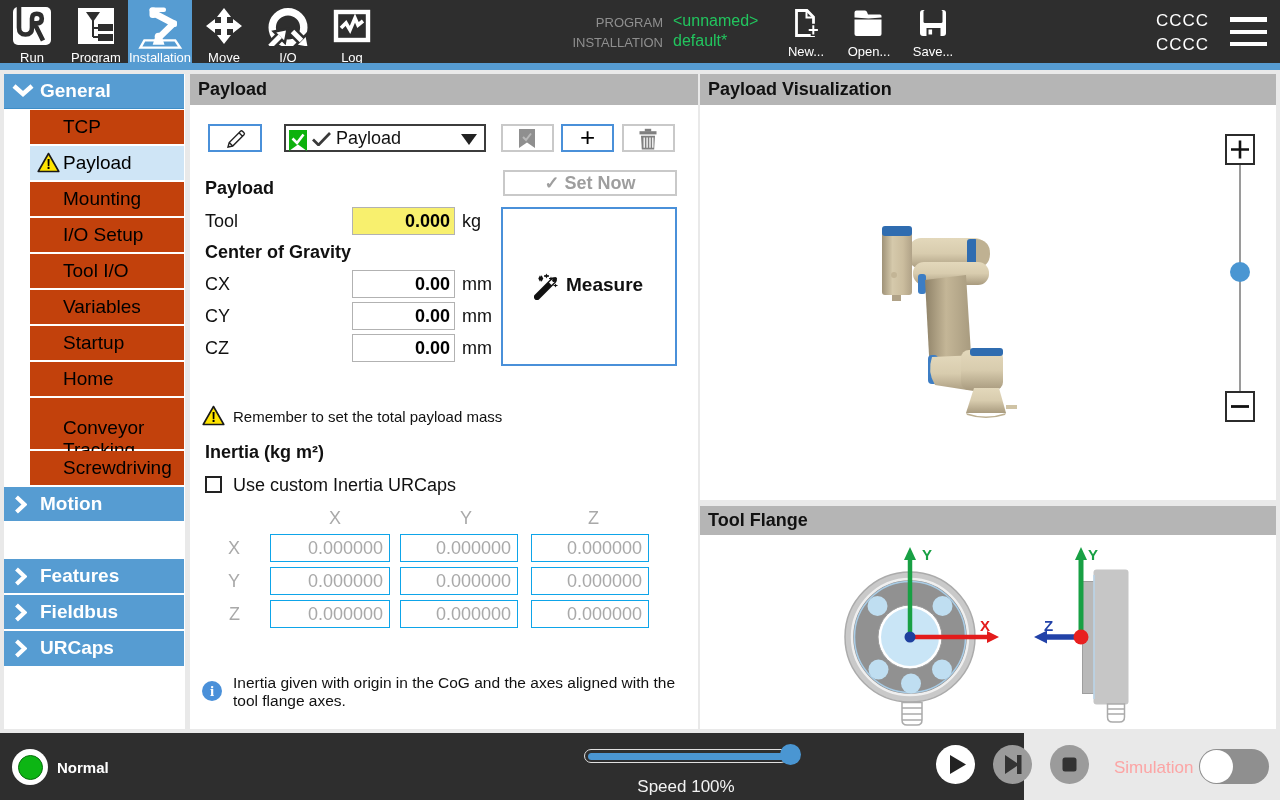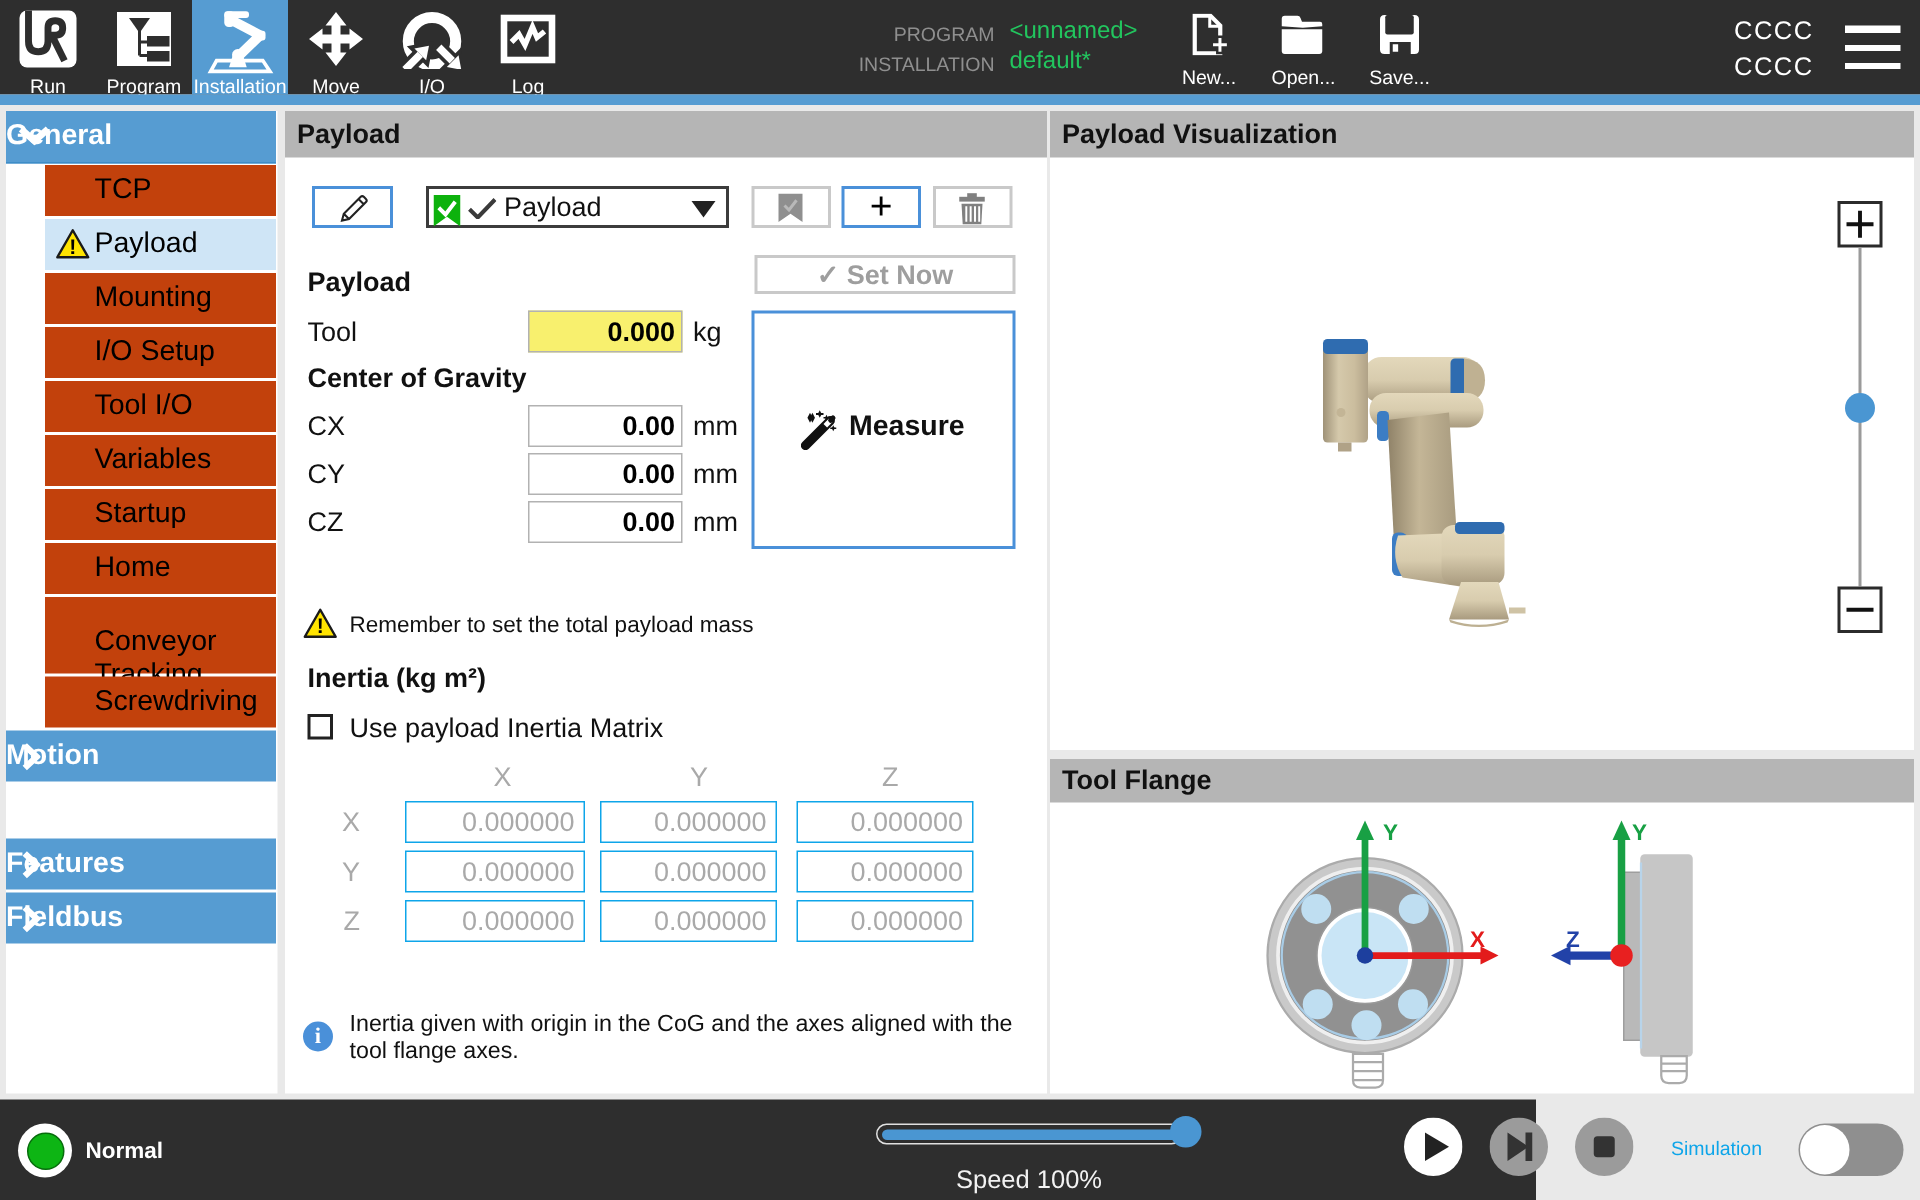--- a/index.html
+++ b/index.html
@@ -8,21 +8,21 @@
 .bluestrip{left:0;top:63px;width:1280px;height:7px;background:#569cd2}
 .tab{position:absolute;top:0;width:64px;height:63px;color:#fff;font-size:13px;text-align:center}
 .tab .ic{position:absolute;left:12px;top:6px;width:40px;height:40px}
 .tab .lb{position:absolute;left:0;top:50px;width:64px}
 .fbtn{position:absolute;top:0;width:64px;height:63px;color:#fff;font-size:13px}
 .fbtn .ic{position:absolute;left:18px;top:9px;width:28px;height:28px}
 .fbtn .lb{position:absolute;left:0;top:44px;width:64px;text-align:center}
 .card{position:absolute;background:#fff}
 .phead{position:absolute;left:0;top:0;width:100%;height:31px;background:#b5b5b5;color:#111;font-size:18px;font-weight:bold;line-height:30px;padding-left:8px}
 .sitem{position:absolute;left:26px;width:154px;height:34px;background:#c2410c;color:#000;font-size:19px;line-height:34px;padding-left:33px}
-.sbar{position:absolute;left:0;width:180px;height:34px;background:#569cd2;color:#fff;font-size:19px;font-weight:bold;line-height:34px;}
+.sbar{position:absolute;left:0;width:180px;height:34px;background:#569cd2;color:#fff;font-size:19px;font-weight:bold;line-height:34px;padding-left:36px}
 .chev{position:absolute;left:10px;top:8px}
 .inp{position:absolute;border:1px solid #b2b2b2;background:#fff;font-size:18px;font-weight:bold;color:#000;text-align:right;line-height:26px;padding-right:4px}
 .ginp{position:absolute;border:1px solid #0ea5e9;background:#fff;font-size:18px;color:#a9a9a9;text-align:right;line-height:26px;padding-right:6px}
 .lbl{position:absolute;font-size:18px;color:#111}
 .blbl{position:absolute;font-size:18px;font-weight:bold;color:#111}
 .glbl{position:absolute;font-size:18px;color:#a9a9a9}
 </style></head><body>
 <div id="page">
 
 <div class="abs topbar">
@@ -143,20 +143,23 @@
   <div class="sitem" style="top:377px">Screwdriving</div>
   <div class="sbar" style="top:413px"><svg class="chev" width="13" height="19" viewBox="0 0 13 19">
           <path d="M2.5 2 L10.5 9.5 L2.5 17" stroke="#fff" stroke-width="4.2" fill="none"></path>
         </svg>Motion</div>
   <div class="sbar" style="top:485px"><svg class="chev" width="13" height="19" viewBox="0 0 13 19">
           <path d="M2.5 2 L10.5 9.5 L2.5 17" stroke="#fff" stroke-width="4.2" fill="none"></path>
         </svg>Features</div>
   <div class="sbar" style="top:521px"><svg class="chev" width="13" height="19" viewBox="0 0 13 19">
           <path d="M2.5 2 L10.5 9.5 L2.5 17" stroke="#fff" stroke-width="4.2" fill="none"></path>
         </svg>Fieldbus</div>
+  <div class="sbar" style="top:557px;height:34.5px"><svg class="chev" width="13" height="19" viewBox="0 0 13 19">
+          <path d="M2.5 2 L10.5 9.5 L2.5 17" stroke="#fff" stroke-width="4.2" fill="none"></path>
+        </svg>URCaps</div>
 </div>
 
 <div class="card" style="left:190px;top:74px;width:508px;height:655px">
   <div class="phead">Payload</div>
 
   <div class="abs" style="left:18px;top:50px;width:54px;height:28px;border:2px solid #4a90d9;background:#fff">
     <svg style="position:absolute;left:15px;top:2px" width="22" height="22" viewBox="0 0 22 22">
           <path d="M3 19 L4.2 14.5 L15.5 3.2 Q16.5 2.2 17.7 3.4 L18.8 4.5 Q20 5.7 19 6.7 L7.7 18 Z M4.2 14.5 L7.7 18 M14 4.7 L17.5 8.2" stroke="#222" stroke-width="1.4" fill="none"></path>
         </svg>
   </div>
@@ -220,21 +223,21 @@
     <span style="position:absolute;left:63px;top:65px;font-size:19px;font-weight:bold;color:#111">Measure</span>
   </div>
 
   <svg style="position:absolute;left:12px;top:331px" width="23" height="21" viewBox="0 0 23 21">
         <path d="M11.5 1.5 L21.8 19.5 L1.2 19.5 Z" fill="#ffe400" stroke="#1a1a1a" stroke-width="1.6" stroke-linejoin="round"></path>
         <text x="11.5" y="17" font-size="14" font-weight="bold" text-anchor="middle" fill="#000">!</text>
       </svg>
   <div class="lbl" style="left:43px;top:334px;font-size:15px">Remember to set the total payload mass</div>
   <div class="blbl" style="left:15px;top:368px">Inertia (kg m²)</div>
   <div class="abs" style="left:15px;top:402px;width:17px;height:17px;border:2px solid #222;background:#fff"></div>
-  <div class="lbl" style="left:43px;top:401px">Use payload Inertia Matrix</div>
+  <div class="lbl" style="left:43px;top:401px">Use custom Inertia URCaps</div>
 
   <div class="glbl" style="left:85px;top:434px;width:120px;text-align:center">X</div>
   <div class="glbl" style="left:217px;top:434px;width:118px;text-align:center">Y</div>
   <div class="glbl" style="left:344px;top:434px;width:119px;text-align:center">Z</div>
   <div class="glbl" style="left:38px;top:464px">X</div>
   <div class="glbl" style="left:38px;top:497px">Y</div>
   <div class="glbl" style="left:39px;top:530px">Z</div>
   <div class="ginp" style="left:80px;top:459.5px;width:120px;height:28px">0.000000</div>
   <div class="ginp" style="left:210px;top:459.5px;width:118px;height:28px">0.000000</div>
   <div class="ginp" style="left:340.5px;top:459.5px;width:118.5px;height:28px">0.000000</div>
@@ -364,17 +367,17 @@
       </svg>
   <svg class="abs" style="left:993px;top:12px" width="39" height="39" viewBox="0 0 39 39">
         <circle cx="19.5" cy="19.5" r="19.5" fill="#9b9b9b"></circle>
         <polygon points="12,10 26,19.5 12,29" fill="#333"></polygon>
         <rect x="24" y="10" width="4.5" height="19" fill="#333"></rect>
       </svg>
   <svg class="abs" style="left:1050px;top:12px" width="39" height="39" viewBox="0 0 39 39">
         <circle cx="19.5" cy="19.5" r="19.5" fill="#9b9b9b"></circle>
         <rect x="12.5" y="12.5" width="14" height="14" rx="2.5" fill="#333"></rect>
       </svg>
-  <div class="abs" style="left:1114px;top:25px;color:#0ea5e9;font-size:13px">Simulation</div>
+  <div class="abs" style="left:1114px;top:25px;color:#fca5a5;font-size:17px">Simulation</div>
   <div class="abs" style="left:1199px;top:16px;width:70px;height:35px;border-radius:17.5px;background:#8f8f8f"></div>
   <div class="abs" style="left:1199px;top:16px;width:33px;height:33px;margin:1px;border-radius:50%;background:#fff"></div>
 </div>
 
 </div>
 </body></html>

